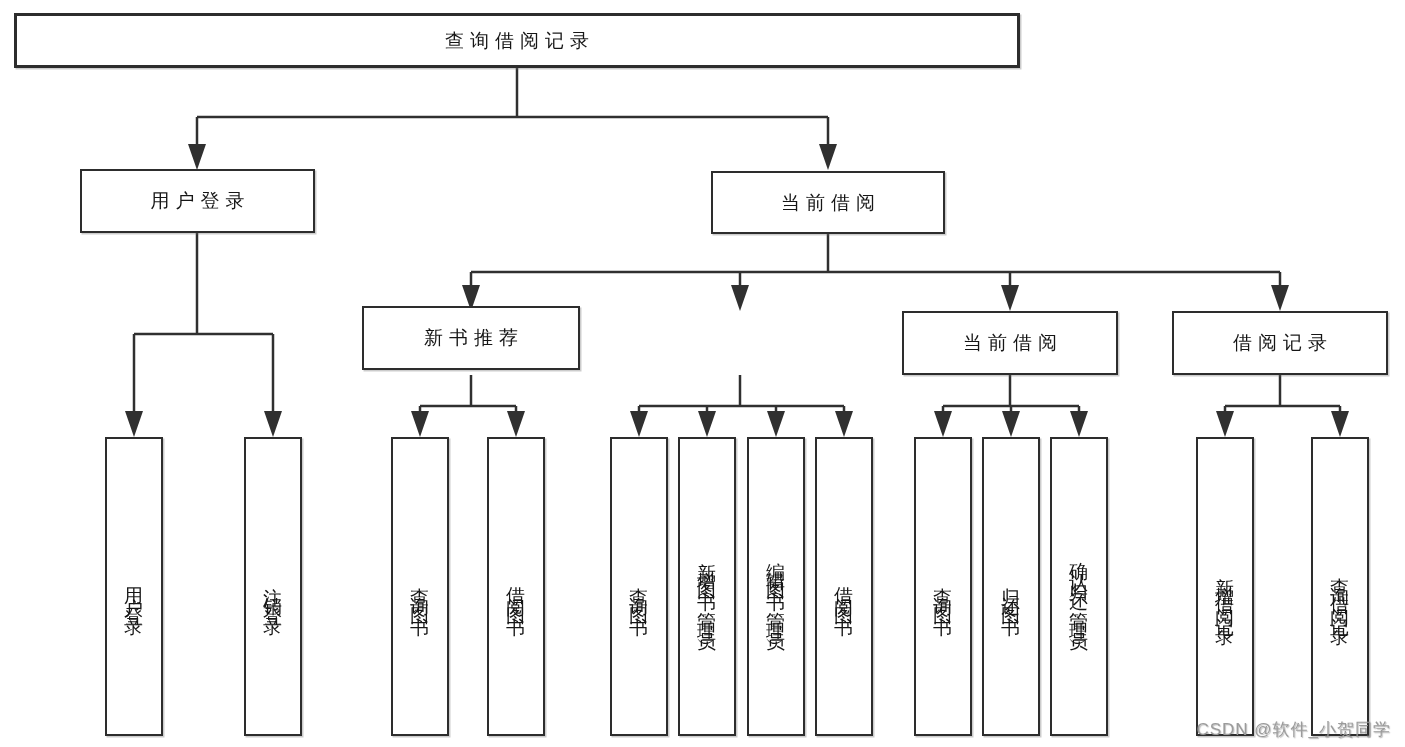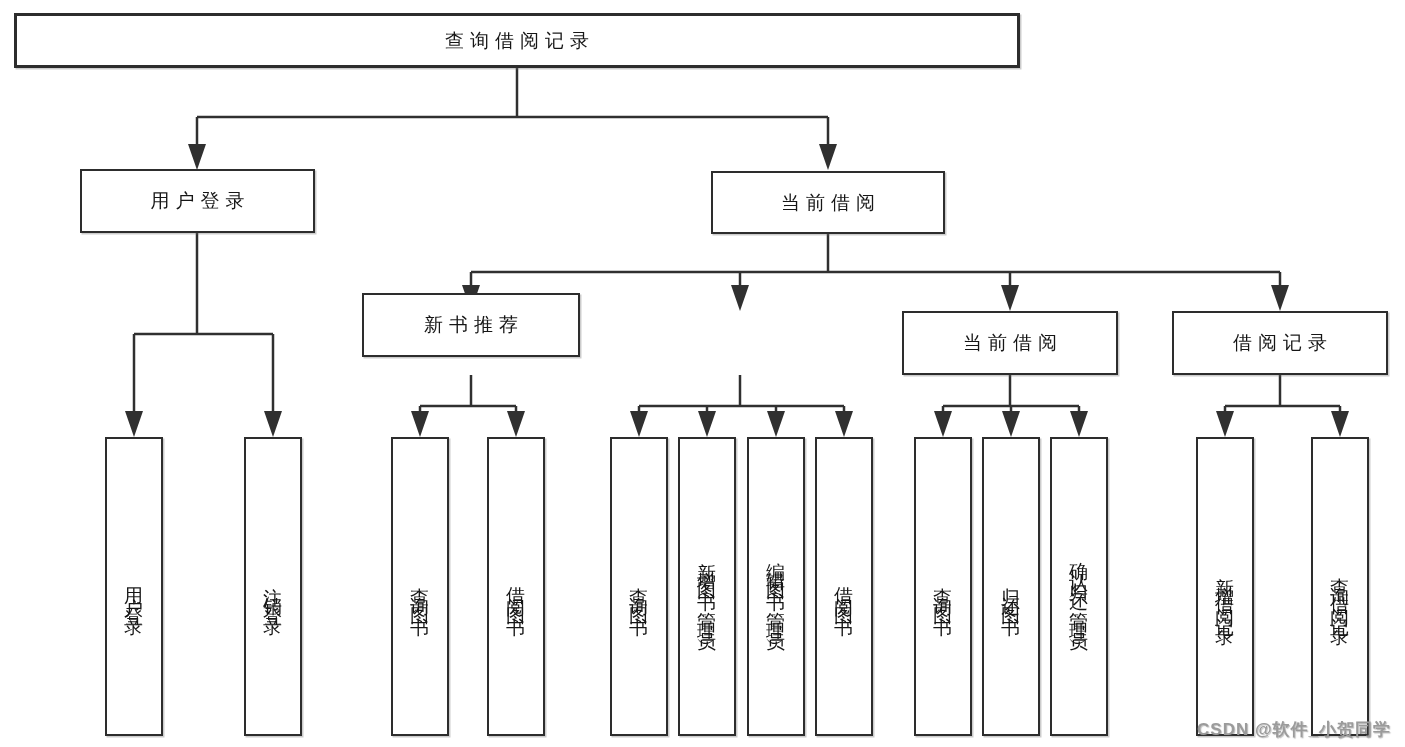--- a/index.html
+++ b/index.html
@@ -24,21 +24,20 @@
   .node.v .vlbl{
     writing-mode:vertical-rl;text-orientation:mixed;
     font-size:19px;color:#161616;letter-spacing:10px;margin-bottom:-10px;
     line-height:1;
   }
   .watermark{
     position:absolute;right:14px;bottom:6px;
     font-size:17px;color:#9b9b9b;letter-spacing:1px;
     text-shadow:1px 1px 1px rgba(70,70,70,0.35);
     white-space:nowrap;
-    font-weight:bold;
   }
 </style>
 </head>
 <body>
 
 <div class="stage">
 
   <svg class="wires" viewBox="0 0 1405 747" xmlns="http://www.w3.org/2000/svg">
 
     <g>
@@ -119,21 +118,21 @@
     <span class="lbl">查询借阅记录</span>
   </div>
 
   <div class="node" style="left:80px;top:169px;width:235px;height:64px">
     <span class="lbl">用户登录</span>
   </div>
   <div class="node" style="left:711px;top:171px;width:234px;height:63px">
     <span class="lbl">当前借阅</span>
   </div>
 
-  <div class="node" style="left:362px;top:293px;width:218px;height:64px">
+  <div class="node" style="left:362px;top:306px;width:218px;height:64px">
     <span class="lbl">新书推荐</span>
   </div>
   <div class="node" style="left:902px;top:311px;width:216px;height:64px">
     <span class="lbl">当前借阅</span>
   </div>
   <div class="node" style="left:1172px;top:311px;width:216px;height:64px">
     <span class="lbl">借阅记录</span>
   </div>
 
   <div class="node v" style="left:105px;top:437px;width:58px;height:299px">

